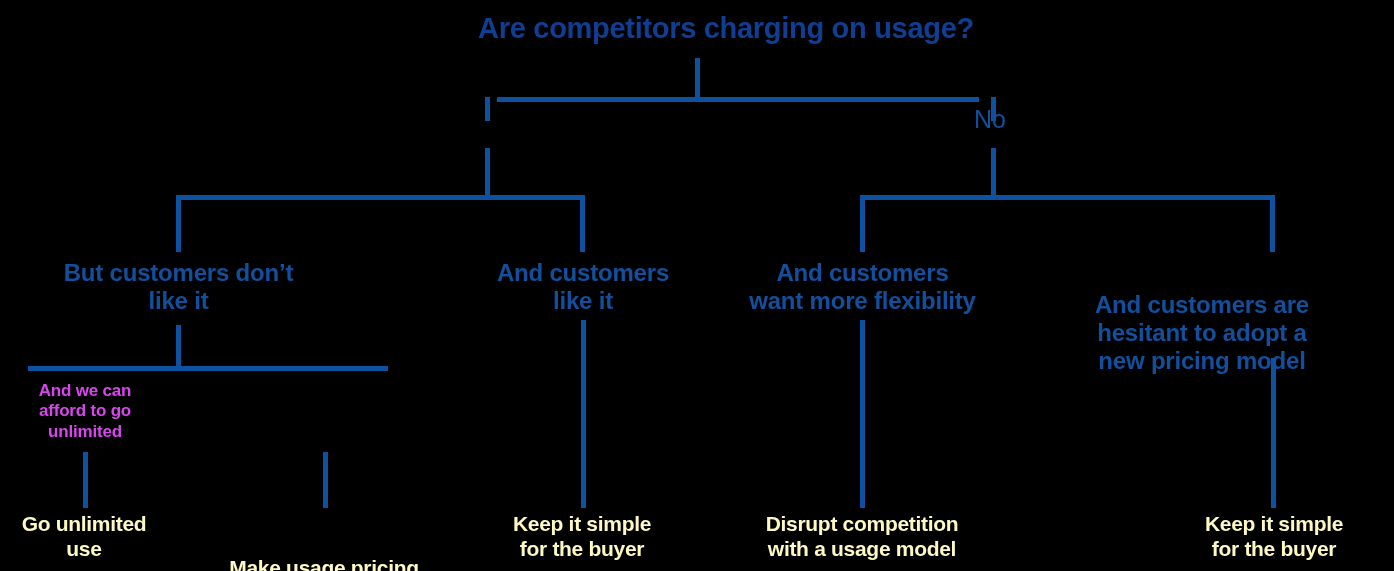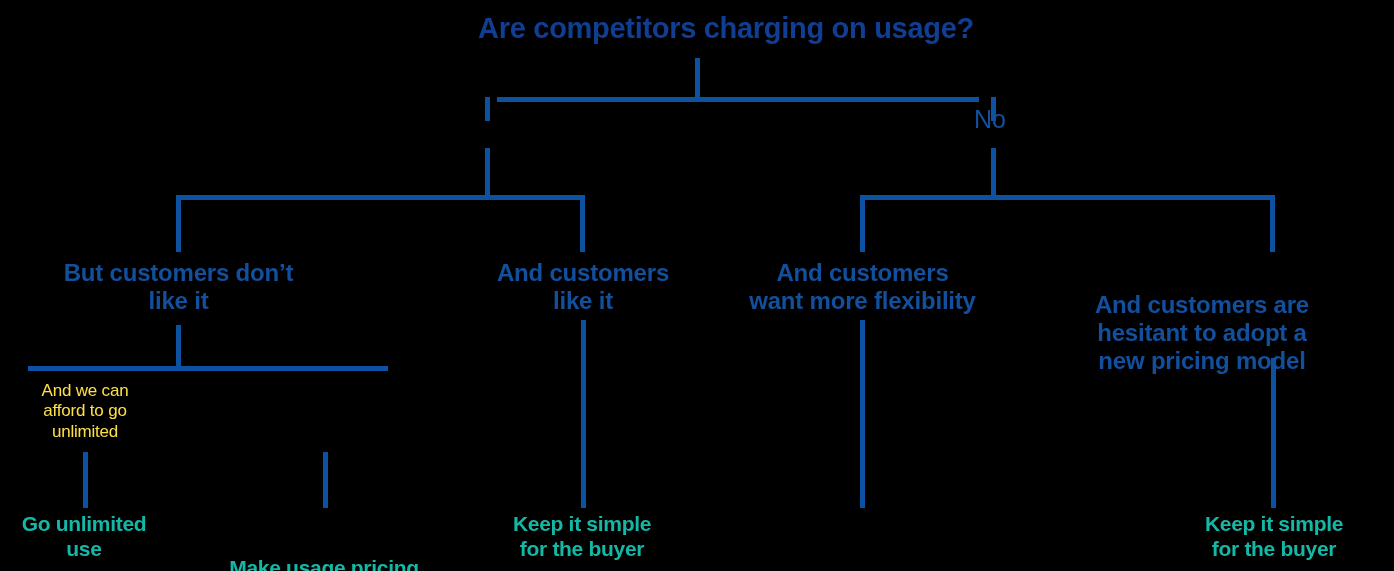--- a/index.html
+++ b/index.html
@@ -52,30 +52,30 @@
   .node.level2 {
     font-size: 24px;
     font-weight: bold;
     color: #12509e;
     line-height: 1.17;
     letter-spacing: -0.2px;
   }
 
   .node.level3 {
     font-size: 17px;
-    font-weight: normal;
-    color: #fde047;
+    font-weight: bold;
+    color: #d946ef;
     line-height: 1.2;
     letter-spacing: -0.2px;
   }
 
   .node.leaf {
     font-size: 21px;
     font-weight: bold;
-    color: #14b8a6;
+    color: #fef9c3;
     line-height: 1.17;
     letter-spacing: -0.3px;
     text-align: center;
   }
 </style>
 </head>
 <body>
 
 <div id="canvas">
 
@@ -132,17 +132,19 @@
 
   <div class="node leaf" style="left:0px; top:512px; width:168px;">Go unlimited
 use</div>
 
   <div class="node leaf" style="left:197px; top:512px; width:254px;margin-top:44px;">Make usage pricing
 more customer friendly</div>
 
   <div class="node leaf" style="left:494px; top:512px; width:176px;">Keep it simple
 for the buyer</div>
 
+  <div class="node leaf" style="left:748px; top:512px; width:228px;">Disrupt competition
+with a usage model</div>
 
   <div class="node leaf" style="left:1186px; top:512px; width:176px;">Keep it simple
 for the buyer</div>
 
 </div>
 
 </body></html>

